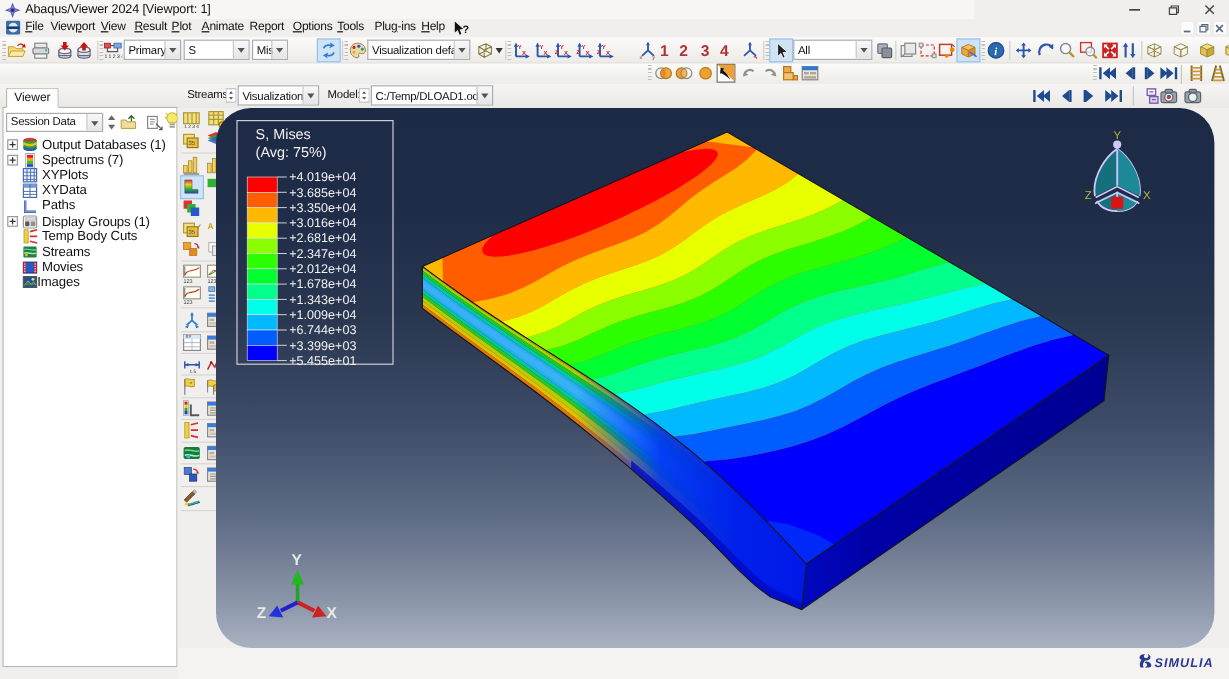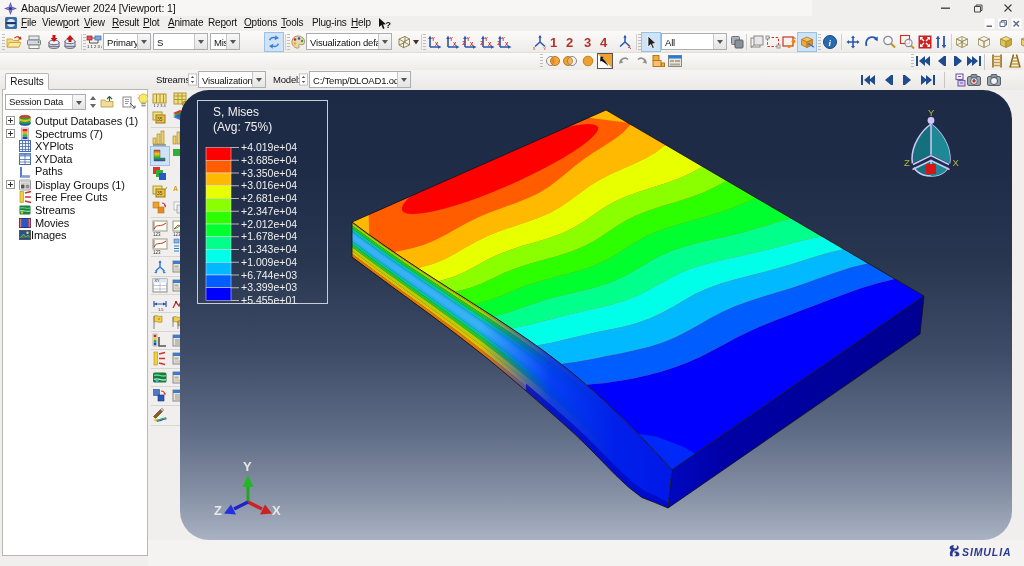--- a/index.html
+++ b/index.html
@@ -408,21 +408,21 @@
       <circle cx="8" cy="9" r="1.6" fill="#cc3322"></circle>
       <path d="M6.8 8 A1.8 1.8 0 0 1 9.5 8.6" stroke="#2a56b0" fill="none" stroke-width="0.9"></path>
     </svg>
 <svg class="abs" style="left:985px;top:2px" width="18" height="16" viewBox="0 0 16 16">
       <rect x="1.5" y="4.5" width="13" height="9" rx="1.5" fill="#9aa2ac" stroke="#5a6068"></rect>
       <rect x="5" y="2.5" width="6" height="3" rx="1" fill="#8a929c" stroke="#5a6068"></rect>
       <circle cx="8" cy="9" r="3.6" fill="#d8dce4" stroke="#5a6068"></circle>
       <circle cx="8" cy="9" r="2.4" fill="#eef4ff"></circle>
     </svg>
 </div>
-<div id="resultstab">Results</div>
+<div id="resultstab">Viewer</div>
 <div id="treepanel">
 <div class="combo" style="left:2px;top:4px;width:81px;height:16px">
       <span class="ctext" style="top:1px">Session Data</span>
       <span class="carr" style="width:13px"></span>
     </div>
 <svg class="abs" style="left:84px;top:4px" width="12" height="16" viewBox="0 0 12 16">
       <path d="M6 2 L9 6 L3 6 Z" fill="#666"></path>
       <path d="M6 14 L9 10 L3 10 Z" fill="#666"></path>
     </svg>
 <svg class="abs" style="left:97px;top:5px" width="14" height="14" viewBox="0 0 14 14">
@@ -488,21 +488,21 @@
       <rect x="3" y="6.5" width="3.5" height="4" fill="#555"></rect>
       <rect x="7.5" y="6.5" width="4" height="4" fill="#909090"></rect>
       <rect x="3" y="3.5" width="8.5" height="2" fill="#ddd" stroke="#aaa" stroke-width="0.5"></rect>
     </svg>
 <span class="treerow" style="left:32px;top:88.50000000000001px">Display Groups (1)</span>
 <svg class="abs" style="left:15px;top:100.20000000000002px" width="14" height="14" viewBox="0 0 14 14">
       <rect x="2" y="1.5" width="3.5" height="11" fill="#f0d040" stroke="#b09020" stroke-width="0.6"></rect>
       <path d="M7 3 L13 1.5 M7 7 L13 7 M7 11 L13 12.5" stroke="#d03030" stroke-width="1.4"></path>
       <path d="M13.5 1.2 L10.8 2.8 M13.5 7 L11 8 M13.5 12.8 L10.8 11.2" stroke="#d03030" stroke-width="0"></path>
     </svg>
-<span class="treerow" style="left:32px;top:101.20000000000002px">Free Free Cuts</span>
+<span class="treerow" style="left:32px;top:101.20000000000002px">Temp Body Cuts</span>
 <svg class="abs" style="left:15px;top:112.90000000000002px" width="14" height="14" viewBox="0 0 14 14">
       <rect x="1.5" y="2.5" width="11" height="9" rx="1" fill="#208040"></rect>
       <path d="M2 5 C5 3.5 9 6.5 12 5" stroke="#60d080" stroke-width="1.2" fill="none"></path>
       <path d="M2 8 C5 6.5 9 9.5 12 8" stroke="#a0e8c0" stroke-width="1.2" fill="none"></path>
       <circle cx="4" cy="9.5" r="1.2" fill="#e8c020"></circle>
     </svg>
 <span class="treerow" style="left:32px;top:113.90000000000002px">Streams</span>
 <svg class="abs" style="left:15px;top:125.60000000000002px" width="14" height="14" viewBox="0 0 14 14">
       <rect x="1.5" y="2.5" width="11" height="9" fill="#2858c8" stroke="#1a3a80"></rect>
       <rect x="1.5" y="2.5" width="2.2" height="9" fill="#c83030"></rect>

